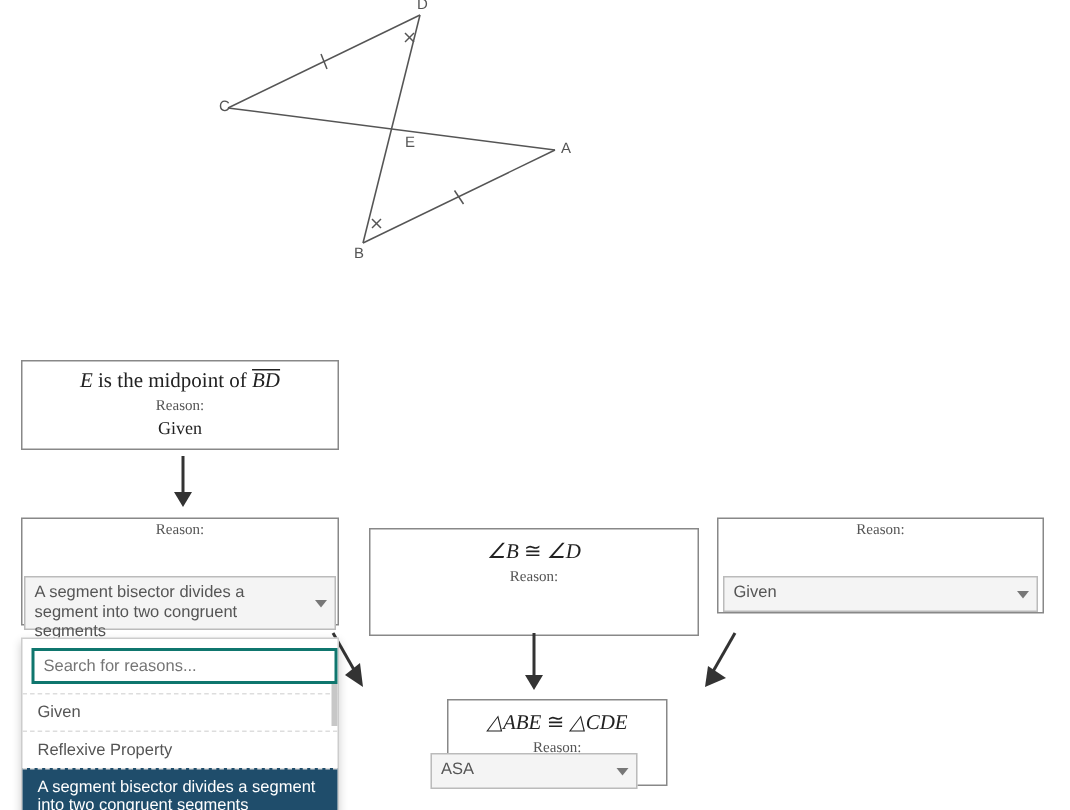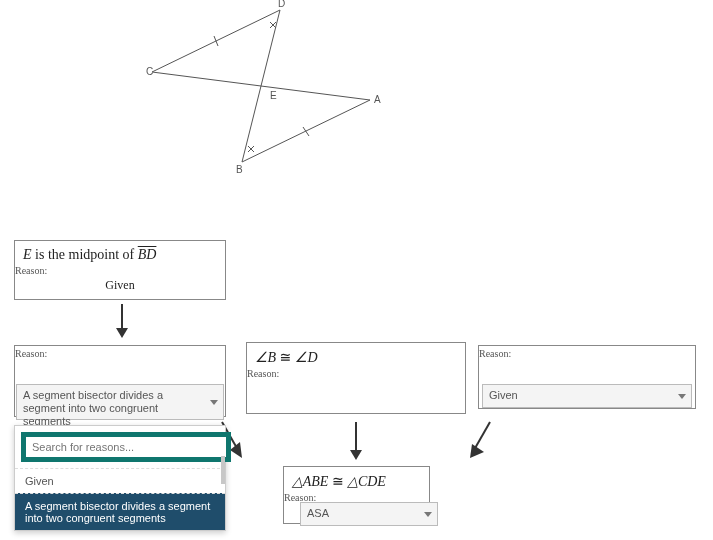--- a/index.html
+++ b/index.html
@@ -1,26 +1,26 @@
 <!DOCTYPE html>
 <html><head>
 <meta charset="utf-8">
 <style>
   html,body{margin:0;padding:0;background:#fff;font-family:Georgia,'Times New Roman',serif;color:#222}
   .page{position:relative;width:713px;height:540px;overflow:hidden}
   .figure{position:absolute;left:140px;top:0;width:260px;height:180px}
   .box{position:absolute;border:1px solid #888;background:#fff}
-  .box .stmt{text-align:left;font-size:14px;padding:6px 8px 0 8px;font-style:italic}
-  .box .reason-label{font-size:10px;color:#555;padding-top:2px}
+  .box .stmt{text-align:center;font-size:14px;padding:6px 8px 0 8px;font-style:italic}
+  .box .reason-label{text-align:center;font-size:10px;color:#555;padding-top:2px}
   .box .reason-val{text-align:center;font-size:12px;padding:2px 6px 6px 6px}
   .select{position:absolute;border:1px solid #bbb;background:#f4f4f4;font-family:Arial,Helvetica,sans-serif;font-size:11px;color:#555;padding:4px 18px 4px 6px;line-height:13px}
   .caret{position:absolute;right:5px;top:50%;margin-top:-2px;width:0;height:0;border-left:4px solid transparent;border-right:4px solid transparent;border-top:5px solid #777}
   .arrow{position:absolute}
   .dropdown{position:absolute;left:14px;top:425px;width:210px;background:#fff;border:1px solid #ccc;box-shadow:0 2px 6px rgba(0,0,0,.2);font-family:Arial,Helvetica,sans-serif;font-size:11px}
-  .dropdown input{width:188px;margin:6px;padding:4px 6px;border:5px solid #0f766e;font-size:11px;outline:none;font-family:Arial}
+  .dropdown input{width:188px;margin:6px;padding:4px 6px;border:2px solid #0f766e;font-size:11px;outline:none;font-family:Arial}
   .dropdown .opt{padding:6px 10px;border-top:1px dashed #ddd;color:#555;cursor:pointer}
   .dropdown .opt.sel{background:#1f4d6b;color:#fff}
   .scroll-thumb{position:absolute;right:0;top:30px;width:4px;height:28px;background:#c7c7c7}
   .ol{text-decoration:overline;font-style:italic}
   .fig-label{position:absolute;font:10px Arial;color:#555}
 </style>
 </head>
 <body>
 
 <div class="page">
@@ -66,21 +66,21 @@
   </svg>
 
   <div class="box" style="left:14px;top:345px;width:210px;height:70px">
     <div class="reason-label">Reason:</div>
   </div>
   <div class="select" style="left:16px;top:384px;width:182px;height:26px">
     <span>A segment bisector divides a segment into two congruent segments</span>
     <span class="caret"></span>
   </div>
 
-  <div class="box" style="left:246px;top:342px;width:218px;height:70px">
+  <div class="box" style="left:246px;top:352px;width:218px;height:70px">
     <div class="stmt">
       <span>∠B</span><span style="font-style:normal"> ≅ </span><span>∠D</span>
     </div>
     <div class="reason-label">Reason:</div>
   </div>
 
   <div class="box" style="left:478px;top:345px;width:216px;height:62px">
     <div class="reason-label">Reason:</div>
   </div>
   <div class="select" style="left:482px;top:384px;width:184px;height:14px">
@@ -94,31 +94,32 @@
   </svg>
   <svg class="arrow" style="left:346px;top:420px" width="20" height="44">
     <line x1="10" y1="2" x2="10" y2="30" stroke="#333" stroke-width="2"></line>
     <polygon points="10,40 4,30 16,30" fill="#333"></polygon>
   </svg>
   <svg class="arrow" style="left:466px;top:420px" width="28" height="44">
     <line x1="24" y1="2" x2="8" y2="30" stroke="#333" stroke-width="2"></line>
     <polygon points="4,38 6,24 18,32" fill="#333"></polygon>
   </svg>
 
-  <div class="box" style="left:283px;top:466px;width:145px;height:56px">
+  <div class="box" style="left:298px;top:466px;width:145px;height:56px">
     <div class="stmt">
       <span>△ABE</span><span style="font-style:normal"> ≅ </span><span>△CDE</span>
     </div>
     <div class="reason-label">Reason:</div>
   </div>
-  <div class="select" style="left:300px;top:502px;width:112px;height:14px">
+  <div class="select" style="left:287px;top:502px;width:112px;height:14px">
     <span>ASA</span>
     <span class="caret"></span>
   </div>
 
   <div class="dropdown">
     <input type="text" placeholder="Search for reasons..." style="">
     <div class="scroll-thumb"></div>
     <div class="opt">Given</div>
+    <div class="opt">Reflexive Property</div>
     <div class="opt sel">A segment bisector divides a segment into two congruent segments</div>
   </div>
 
 </div>
 
 </body></html>

